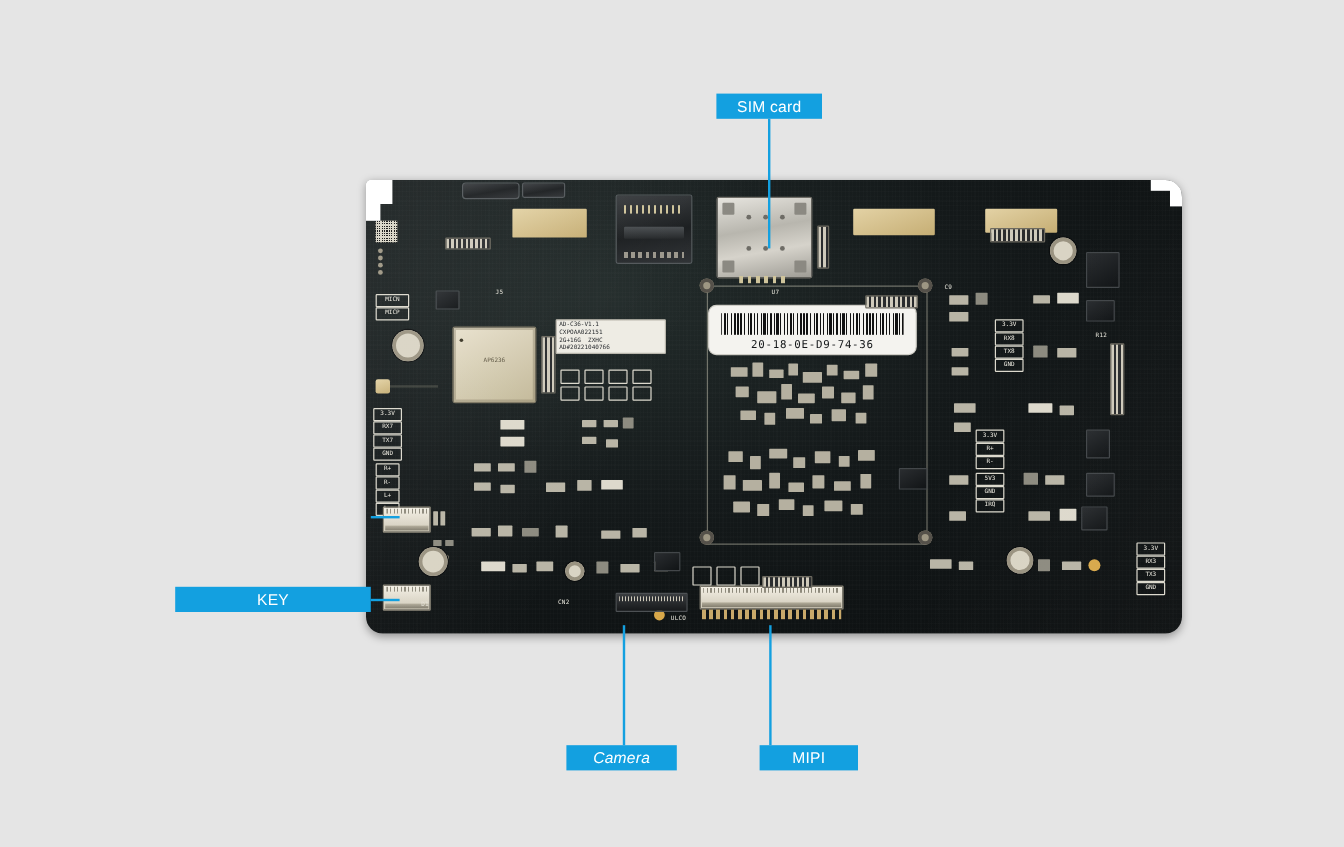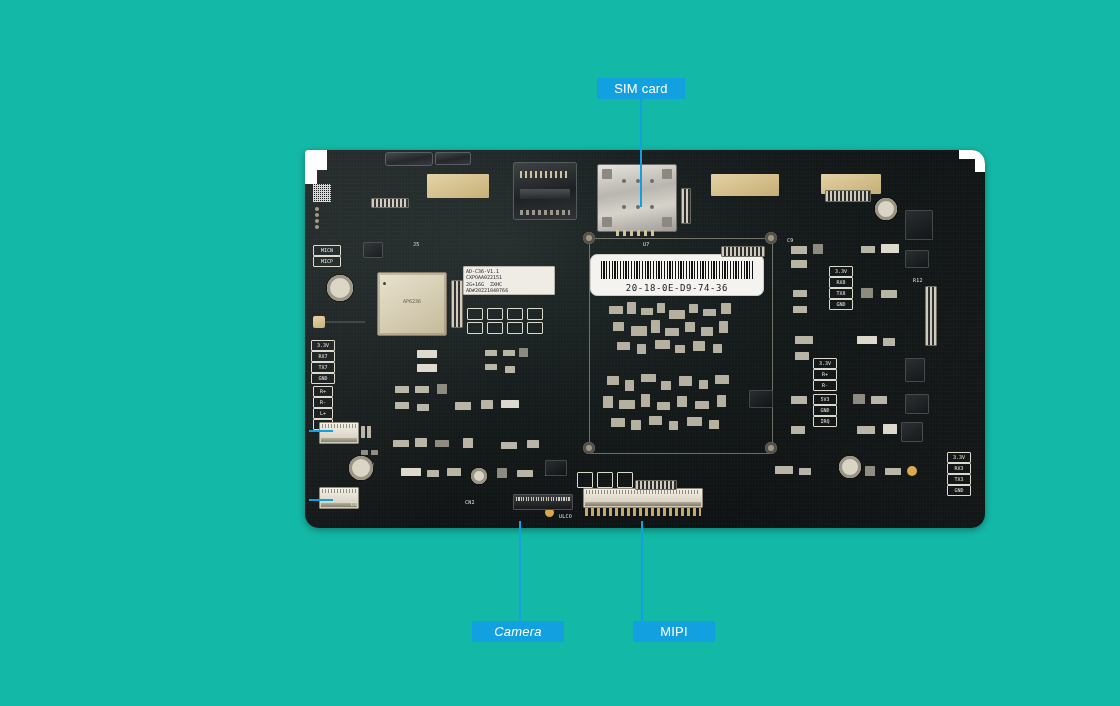--- a/index.html
+++ b/index.html
@@ -2,21 +2,21 @@
 <html><head>
 <meta charset="utf-8">
 <title>PCB Annotated Diagram</title>
 <style>
   html,body{margin:0;padding:0;background:#ffffff;}
   body{
     width:1120px;height:706px;position:relative;overflow:hidden;
     font-family:"Liberation Sans",sans-serif;
     -webkit-font-smoothing:antialiased;
   }
-  #stage{position:absolute;inset:0;background:#14b8a6;}
+  #stage{position:absolute;inset:0;background:#e5e5e5;}
 
   
   .board{
     position:absolute;
     left:305px;top:150px;width:680px;height:378px;
     background:
       radial-gradient(ellipse at 30% 25%, #232c2b 0%, #14191a 45%, #0a0d0e 100%);
     border-radius:4px 14px 14px 14px;
     box-shadow:0 2px 7px rgba(0,0,0,.35);
     overflow:hidden;
@@ -404,20 +404,23 @@
     <div class="sheen"></div>
   </div>
 
   <div class="callout-box" style="left:597px;top:78px;width:88px;height:21px;">
     <span>SIM card</span>
   </div>
   <div class="lead v" style="left:640px;top:99px;height:108px;"></div>
 
   <div class="lead h" style="left:309px;top:430px;width:24px;"></div>
 
+  <div class="callout-box" style="left:146px;top:489px;width:163px;height:21px;">
+    <span>KEY</span>
+  </div>
   <div class="lead h" style="left:309px;top:499px;width:24px;"></div>
 
   <div class="callout-box" style="left:472px;top:621px;width:92px;height:21px;font-style:italic;">
     <span>Camera</span>
   </div>
   <div class="lead v" style="left:519px;top:521px;height:100px;"></div>
 
   <div class="callout-box" style="left:633px;top:621px;width:82px;height:21px;">
     <span>MIPI</span>
   </div>

